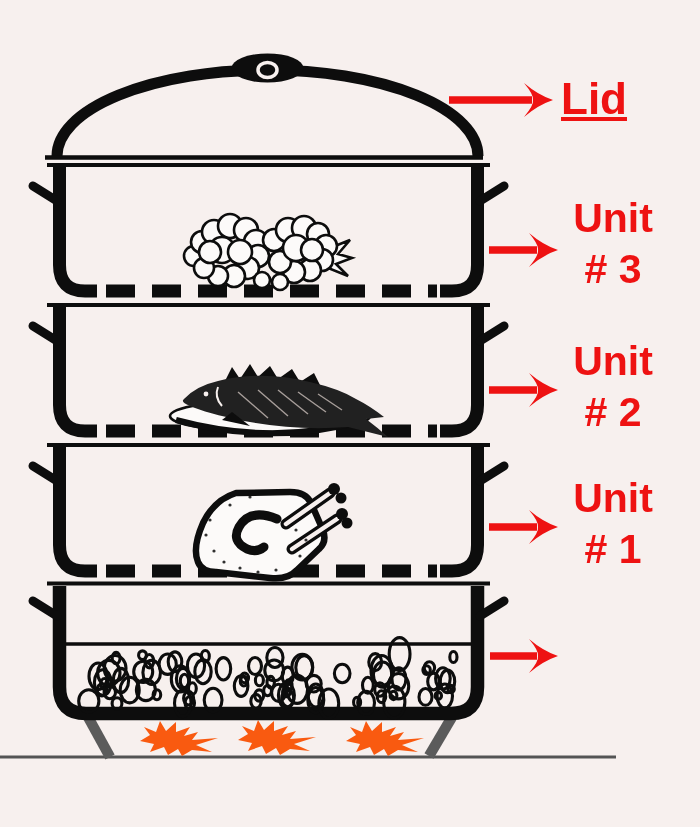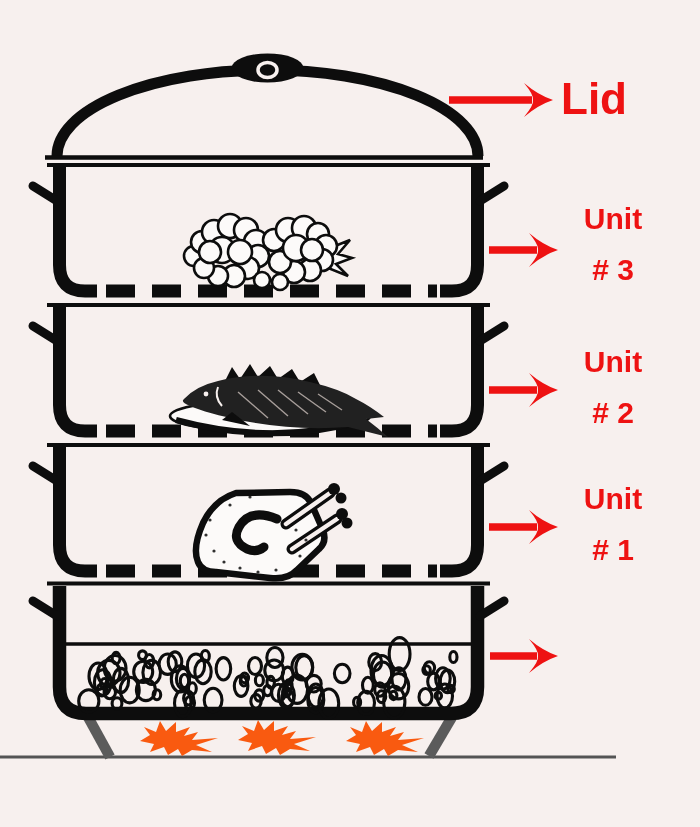--- a/index.html
+++ b/index.html
@@ -24,22 +24,22 @@
   .red-fill{fill:var(--red);}
   .orange-fill{fill:var(--orange);}
   .leg-stroke{stroke:var(--leg);fill:none;}
   .ground-stroke{stroke:var(--ground);fill:none;}
   .bg-stroke{stroke:var(--bg);fill:none;}
   .bubble{stroke:var(--ink);stroke-width:3.1;fill:none;}
   .diagram-label{
     position:absolute;color:var(--red);font-weight:bold;
     letter-spacing:0px;white-space:pre;
   }
-  .label-single{font-size:44px;line-height:44px;}
-  .label-unit{font-size:30px;line-height:51px;width:110px;text-align:center;}
+  .label-single{font-size:44px;line-height:44px;text-decoration:underline;}
+  .label-unit{font-size:41px;line-height:51px;width:110px;text-align:center;}
 </style>
 </head>
 <body>
 
 <div class="canvas">
 
   <svg width="700" height="827" viewBox="0 0 700 827">
     <defs>
 
       <g id="unit-shell">

